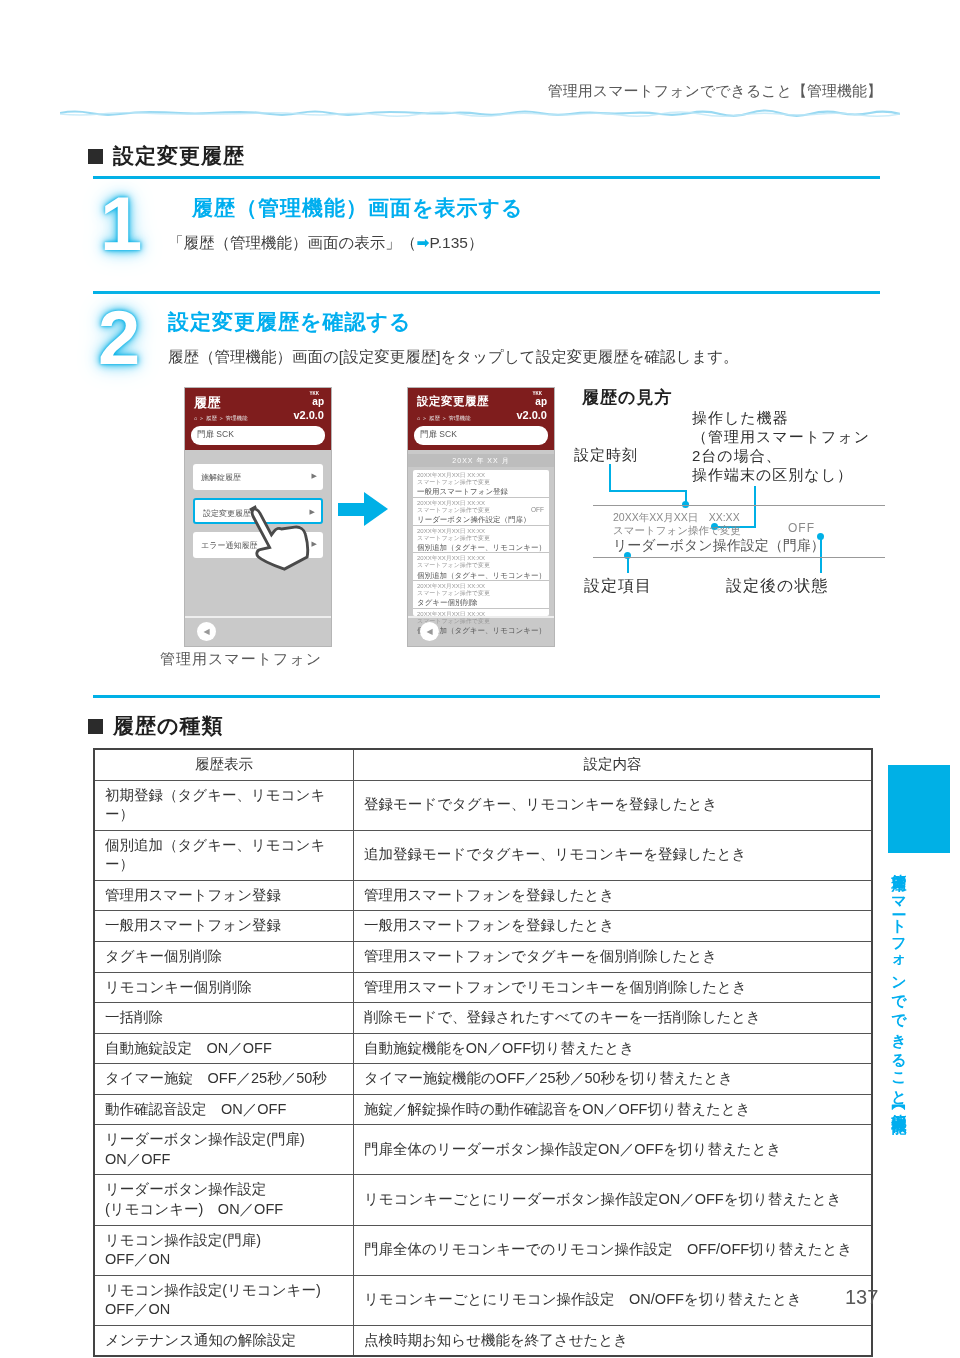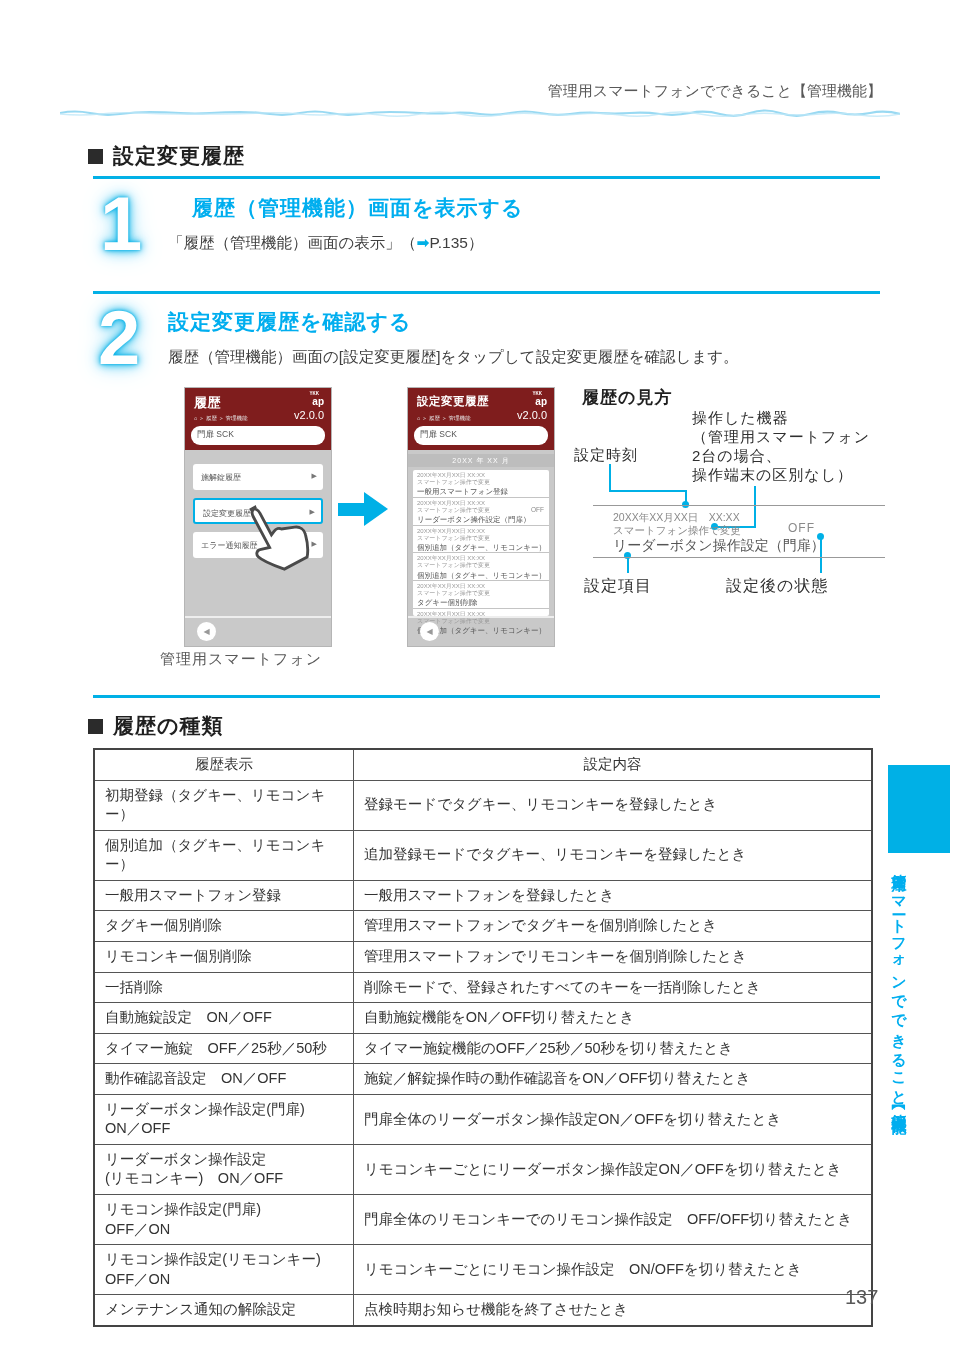--- a/index.html
+++ b/index.html
@@ -27,21 +27,21 @@
 
   
   .phone{width:146px;height:258px;background:#c9c9c9;box-shadow:0 0 0 1px #b5b5b5;}
   .ph-header{position:absolute;left:0;top:0;width:100%;height:62px;background:#7f1d1d;}
   .ph-title{position:absolute;left:9px;top:6px;color:#fff;font-weight:bold;font-size:13px;letter-spacing:.5px;}
   .ph-title.small{font-size:11.5px;}
   .ph-logo{position:absolute;right:7px;top:4px;color:#fff;text-align:center;line-height:1;}
   .ph-logo .lt{font-size:4.5px;font-weight:bold;display:block;}
   .ph-logo .lb{font-size:10px;font-weight:bold;display:block;margin-left:8px;}
   .ph-crumb{position:absolute;left:9px;top:27px;color:#e8e8e8;font-size:5.5px;}
-  .ph-version{position:absolute;right:7px;top:21px;color:#fff;font-weight:normal;font-size:11px;}
+  .ph-version{position:absolute;right:7px;top:21px;color:#fff;font-weight:bold;font-size:11px;}
   .ph-input{position:absolute;left:6px;top:38px;width:128px;height:16px;background:#fff;border-radius:9px;
             font-size:8.5px;color:#555;padding:3px 0 0 6px;}
   .ph-btn{position:absolute;left:8px;width:130px;height:26px;background:#fff;border-radius:3px;box-sizing:border-box;}
   .ph-btn .lbl{position:absolute;left:8px;top:8px;font-size:8px;color:#555;}
   .ph-btn .chv{position:absolute;right:6px;top:8px;font-size:7px;color:#777;}
   .ph-btn.hl{border:2px solid #00b0e6;}
   .ph-sep{position:absolute;left:0;top:228px;width:100%;height:2px;background:#eee;}
   .ph-back{position:absolute;left:12px;top:234px;width:19px;height:19px;border-radius:50%;background:#fff;
            text-align:center;line-height:19px;font-size:8px;color:#999;}
   .ph-band{position:absolute;left:0;top:66px;width:100%;height:13px;background:#bdbdbd;color:#fff;
@@ -250,20 +250,24 @@
     </tr>
     <tr>
           <td class="c1">初期登録（タグキー、リモコンキー）</td>
           <td>登録モードでタグキー、リモコンキーを登録したとき</td>
         </tr>
     <tr>
           <td class="c1">個別追加（タグキー、リモコンキー）</td>
           <td>追加登録モードでタグキー、リモコンキーを登録したとき</td>
         </tr>
     <tr>
+          <td class="c1">管理用スマートフォン登録</td>
+          <td>管理用スマートフォンを登録したとき</td>
+        </tr>
+    <tr>
           <td class="c1">一般用スマートフォン登録</td>
           <td>一般用スマートフォンを登録したとき</td>
         </tr>
     <tr>
           <td class="c1">タグキー個別削除</td>
           <td>管理用スマートフォンでタグキーを個別削除したとき</td>
         </tr>
     <tr>
           <td class="c1">リモコンキー個別削除</td>
           <td>管理用スマートフォンでリモコンキーを個別削除したとき</td>

